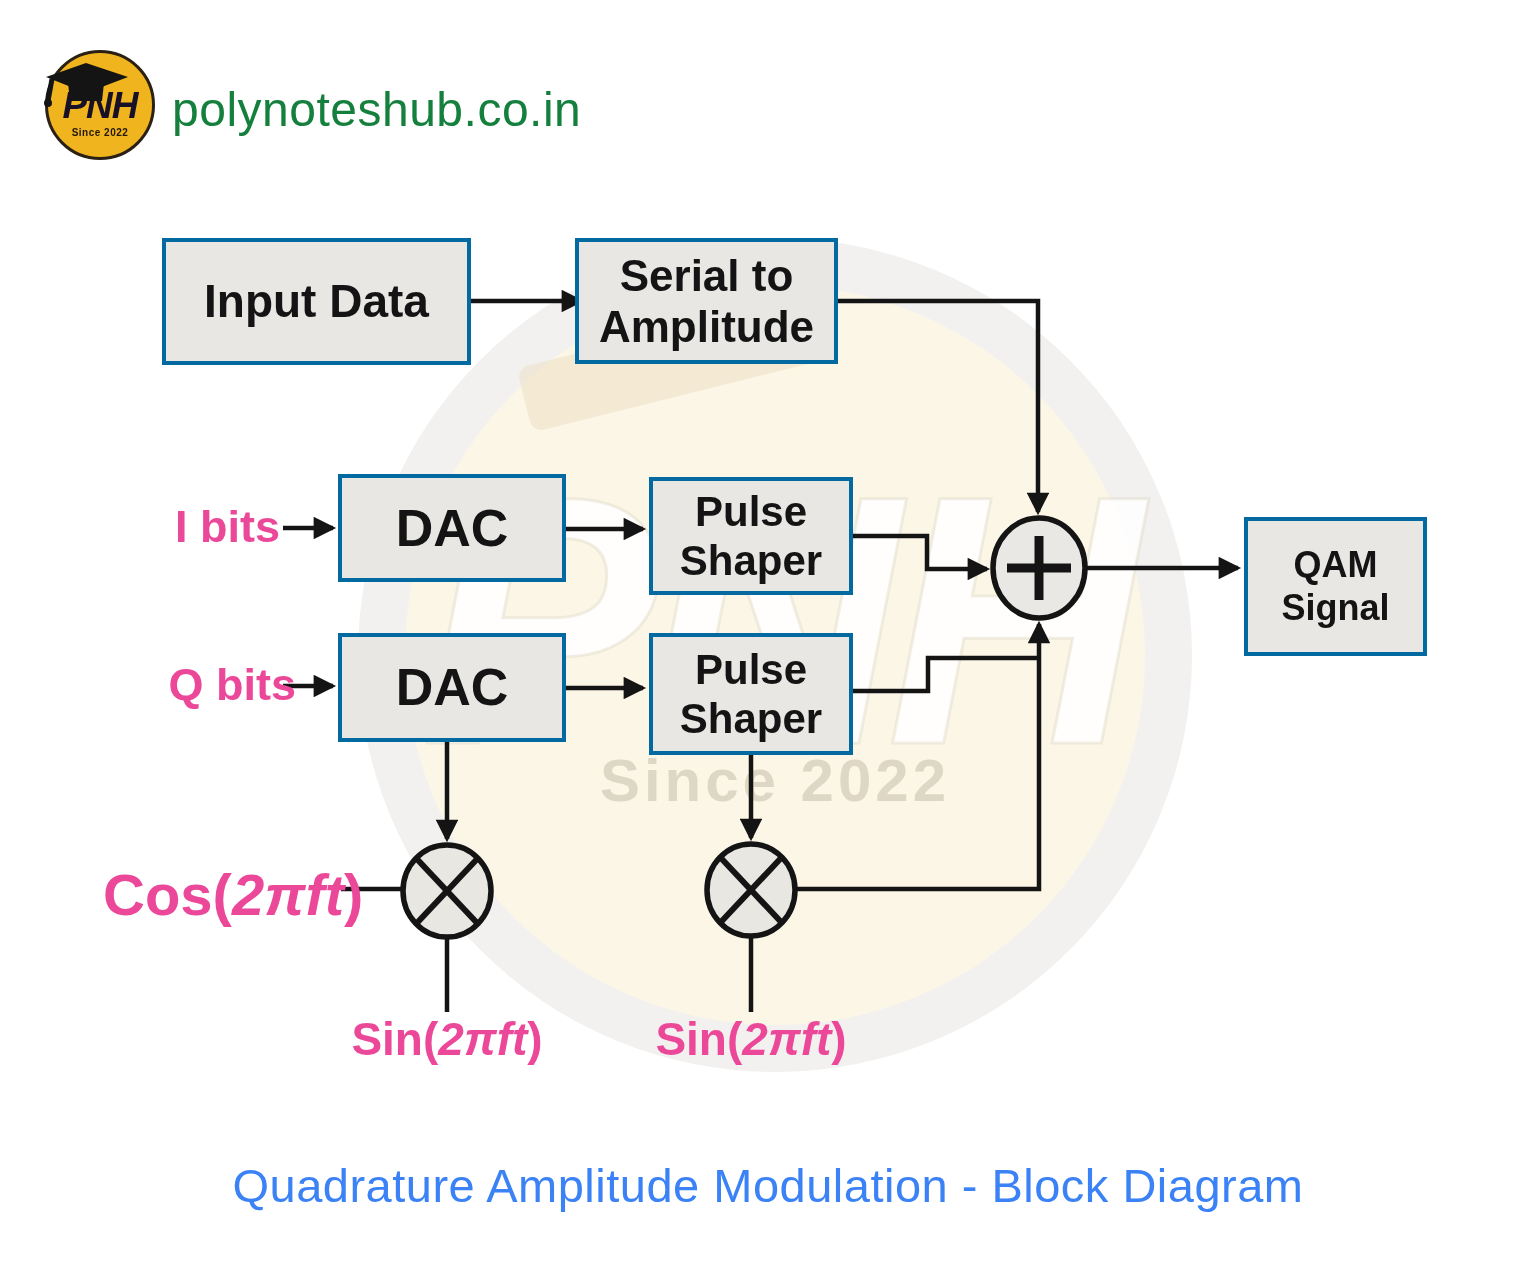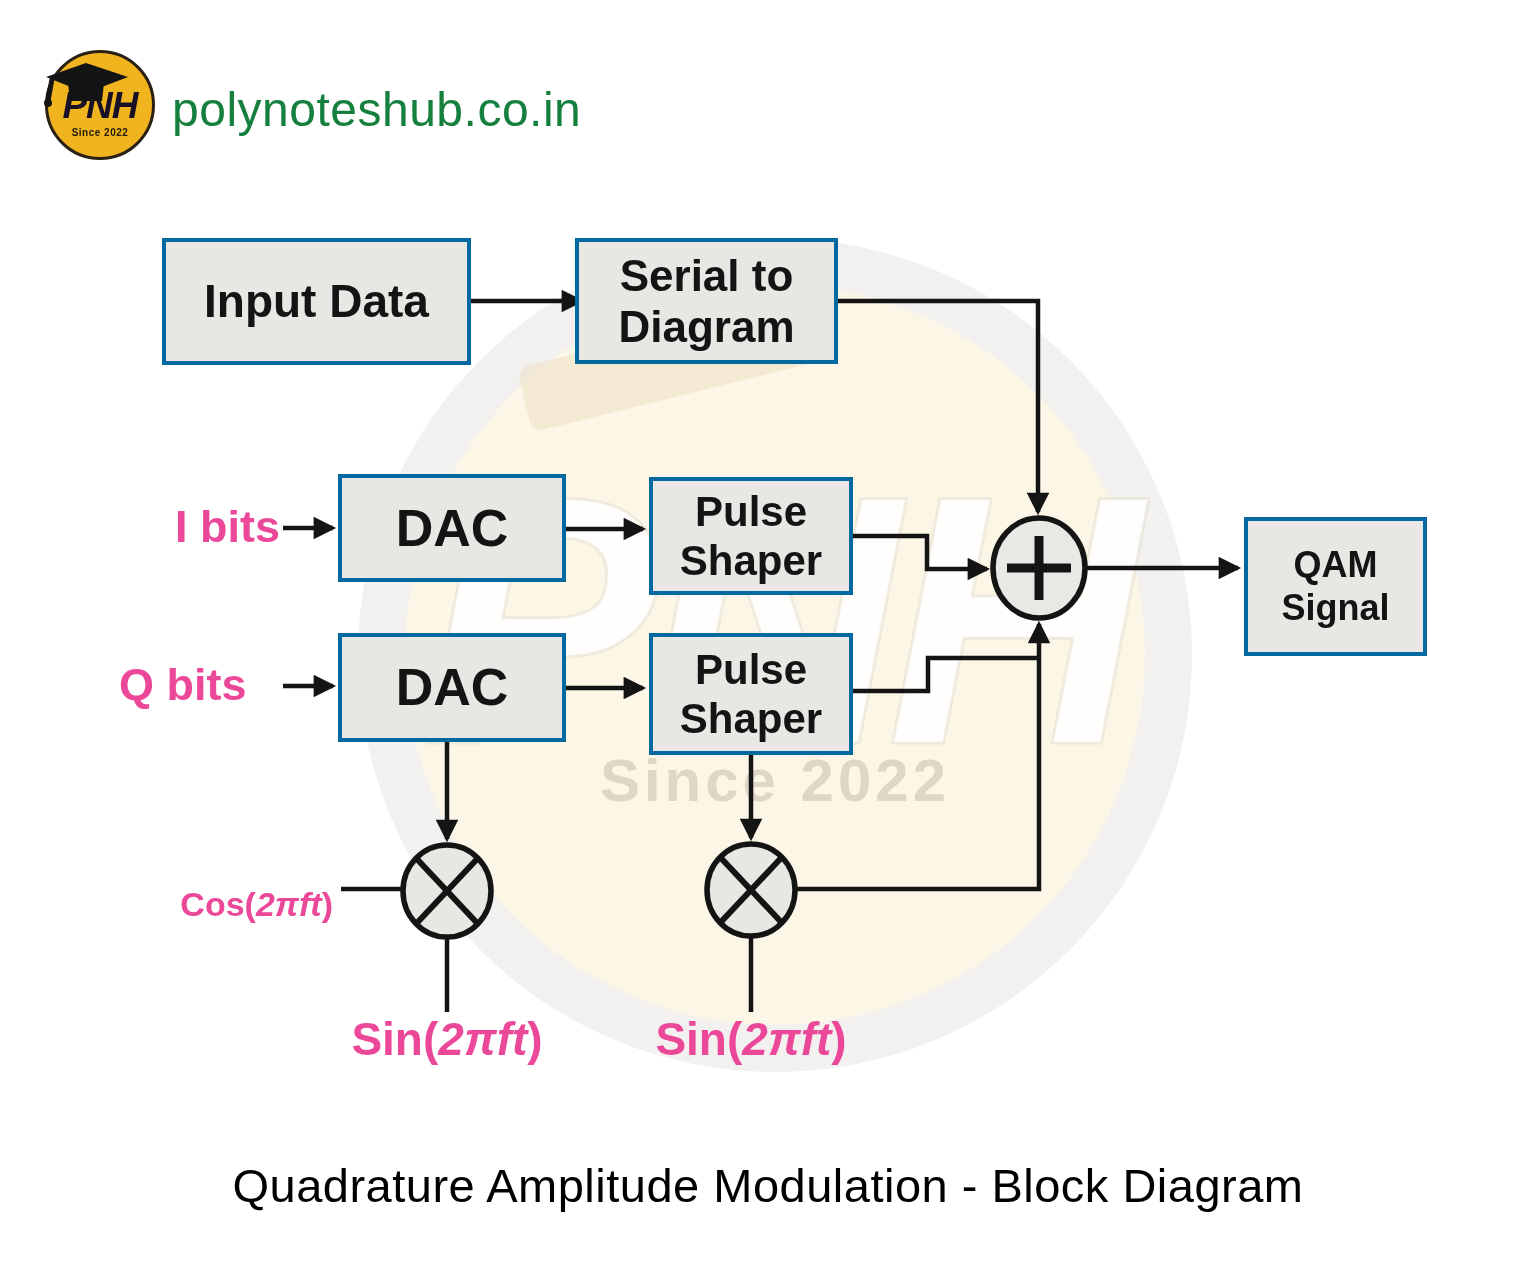--- a/index.html
+++ b/index.html
@@ -38,28 +38,28 @@
   .blk-input{left:162px;top:238px;width:309px;height:127px;font-size:46px;}
   .blk-s2p{left:575px;top:238px;width:263px;height:126px;font-size:44px;padding:0 30px;}
   .blk-daci{left:338px;top:474px;width:228px;height:108px;font-size:52px;}
   .blk-psi{left:649px;top:477px;width:204px;height:118px;font-size:42px;padding:0 14px;}
   .blk-dacq{left:338px;top:633px;width:228px;height:109px;font-size:52px;}
   .blk-psq{left:649px;top:633px;width:204px;height:122px;font-size:42px;padding:0 14px;}
   .blk-qam{left:1244px;top:517px;width:183px;height:139px;font-size:36px;padding:0 10px;}
   
   .lbl{position:absolute;font-weight:bold;color:#ec4899;z-index:2;font-size:45px;line-height:1.1;}
   .lbl-ibits{left:130px;top:502px;width:150px;text-align:right;}
-  .lbl-qbits{left:119px;top:660px;width:160px;text-align:left;}
-  .lbl-cos{left:103px;top:886px;width:230px;text-align:right;font-size:34px;}
+  .lbl-qbits{left:136px;top:660px;width:160px;text-align:right;}
+  .lbl-cos{left:103px;top:863px;width:230px;text-align:right;font-size:58px;}
   .lbl-sin1{left:297px;top:1014px;width:300px;text-align:center;font-size:46px;}
   .lbl-sin2{left:601px;top:1014px;width:300px;text-align:center;font-size:46px;}
   .math{font-style:italic;}
   
   .caption{position:absolute;left:0;top:1158px;width:1536px;text-align:center;
-    font-size:47px;font-weight:400;color:#000000;z-index:2;letter-spacing:0.5px;}
+    font-size:47px;font-weight:400;color:#3b82f6;z-index:2;letter-spacing:0.5px;}
   
   #wires{position:absolute;left:0;top:0;z-index:1;}
 </style>
 </head>
 <body>
 
 <div id="canvas">
 
   <div class="wm-ring"></div>
   <div class="wm-disc"></div>
@@ -122,21 +122,21 @@
     <g>
       <ellipse cx="751" cy="890" rx="44" ry="46" fill="#e9e7e2" stroke="#141414" stroke-width="5.5"></ellipse>
       <g stroke="#141414" stroke-width="6">
         <line x1="720" y1="857" x2="782" y2="923"></line>
         <line x1="782" y1="857" x2="720" y2="923"></line>
       </g>
     </g>
   </svg>
 
   <div class="blk blk-input">Input Data</div>
-  <div class="blk blk-s2p">Serial to Diagram</div>
+  <div class="blk blk-s2p">Serial to Amplitude</div>
   <div class="blk blk-daci">DAC</div>
   <div class="blk blk-psi">Pulse Shaper</div>
   <div class="blk blk-dacq">DAC</div>
   <div class="blk blk-psq">Pulse Shaper</div>
   <div class="blk blk-qam">QAM Signal</div>
 
   <div class="lbl lbl-ibits">I bits</div>
   <div class="lbl lbl-qbits">Q bits</div>
   <div class="lbl lbl-cos"><span>Cos(</span><span class="math">2πft</span><span>)</span></div>
   <div class="lbl lbl-sin1"><span>Sin(</span><span class="math">2πft</span><span>)</span></div>

